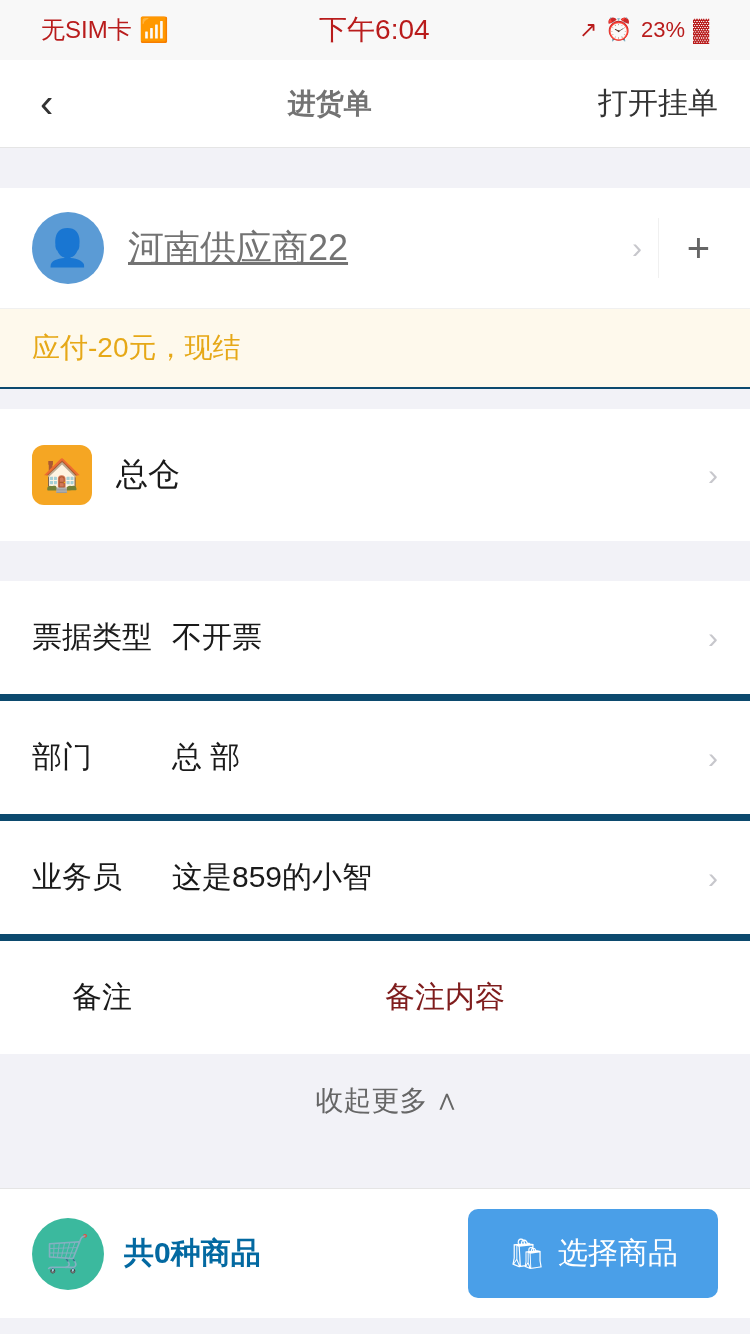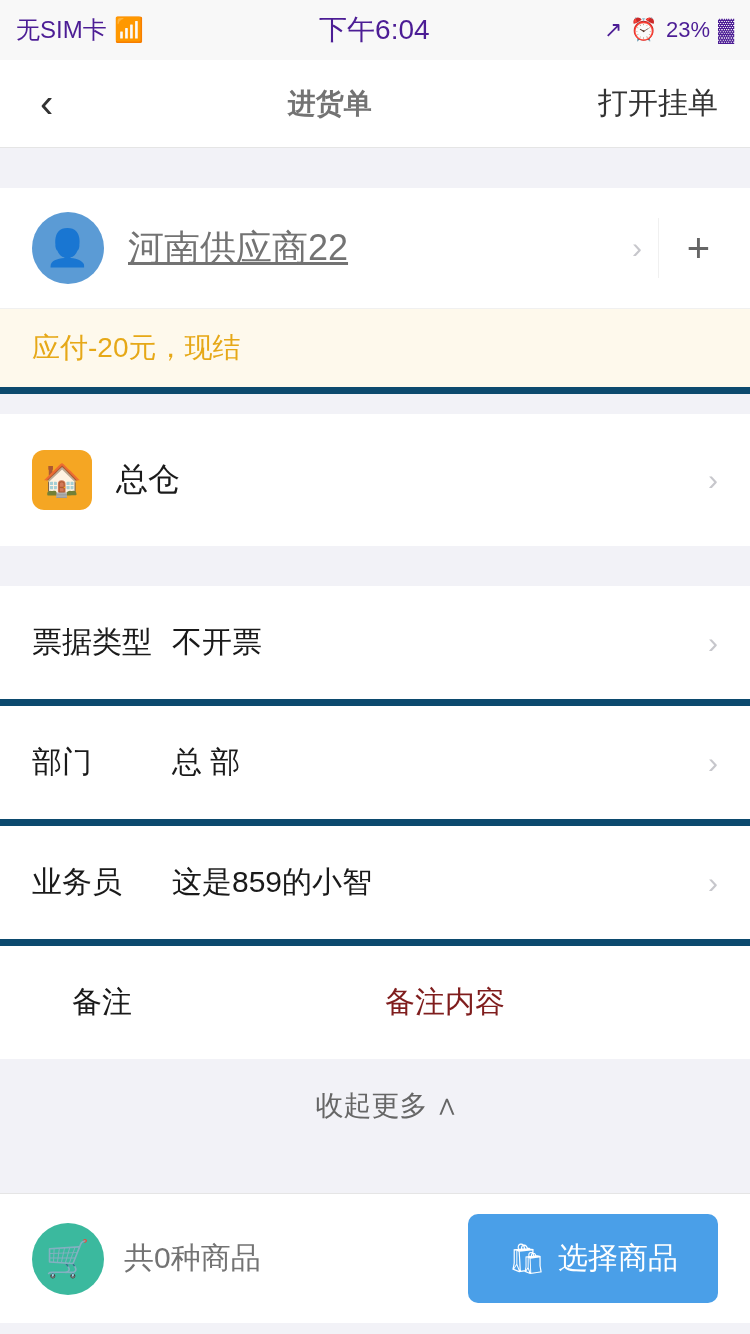--- a/index.html
+++ b/index.html
@@ -14,23 +14,23 @@
     }
 
     
     .status-bar {
       width: 750px;
       height: 60px;
       background: #f8f8f8;
       display: flex;
       align-items: center;
       justify-content: space-between;
-      padding: 0 16px;
+      padding: 0 41px;
       font-size: 24px;
-      color: #4c1d95;
+      color: #b91c1c;
     }
     .status-left { display: flex; align-items: center; gap: 8px; }
     .status-center { font-size: 28px; font-weight: 500; }
     .status-right { display: flex; align-items: center; gap: 8px; font-size: 22px; }
 
     
     .nav-bar {
       width: 750px;
       height: 88px;
       background: #ffffff;
@@ -113,21 +113,21 @@
       color: #666;
       padding-left: 20px;
     }
 
     
     .notice-bar {
       background: #fef9ec;
       padding: 20px 32px;
       font-size: 28px;
       color: #e6a817;
-      border-bottom: 7px solid #0c4a6e;
+      border-bottom: 2px solid #0c4a6e;
     }
 
     
     .row-item {
       display: flex;
       align-items: center;
       padding: 36px 32px;
       background: #fff;
       border-bottom: 1px solid #f0f0f0;
       cursor: pointer;
@@ -218,21 +218,22 @@
       display: flex;
       align-items: center;
       justify-content: center;
       color: white;
       font-size: 36px;
       flex-shrink: 0;
     }
     .goods-count {
       flex: 1;
       font-size: 30px;
-      color: #737373;
+      color: #0369a1;
+      font-weight: bold;
     }
     .select-btn {
       background: #4a9fe8;
       color: white;
       border: none;
       border-radius: 10px;
       padding: 24px 40px;
       font-size: 30px;
       display: flex;
       align-items: center;

